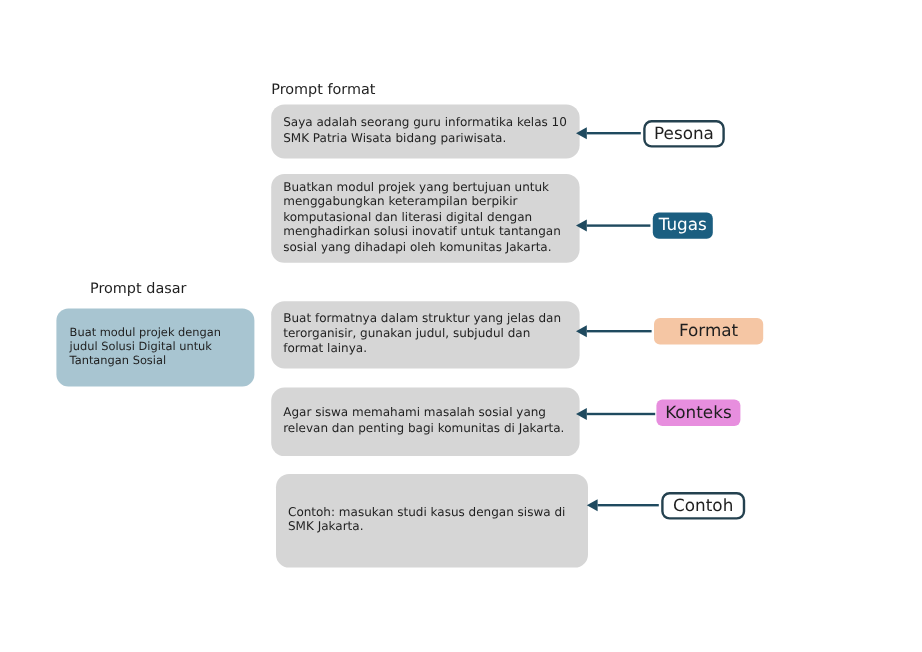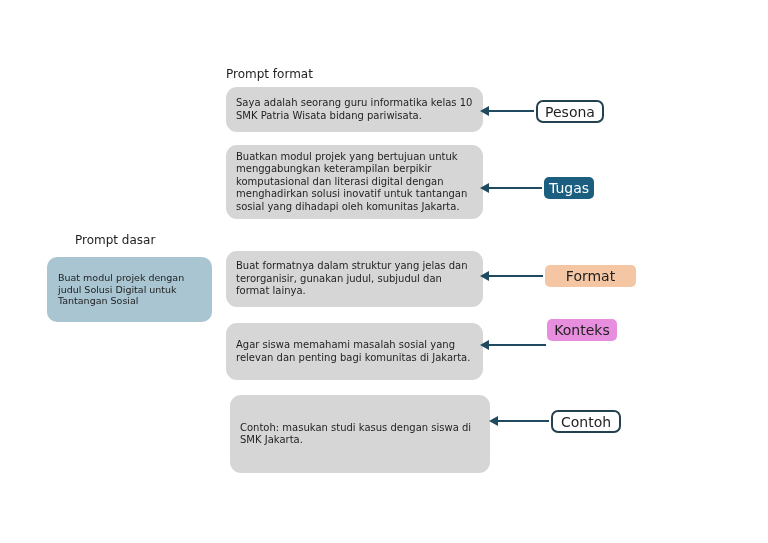--- a/index.html
+++ b/index.html
@@ -123,21 +123,21 @@
   </div>
   <div class="connector" style="left:489px;top:275px;width:54px;"></div>
   <div class="tag tag-peach" style="left:545px;top:265px;width:91px;height:22px;">
     <span>Format</span>
   </div>
 
   <div class="bubble" style="left:226px;top:323px;width:257px;height:57px;">
     <span>Agar siswa memahami masalah sosial yang relevan dan penting bagi komunitas di Jakarta.</span>
   </div>
   <div class="connector" style="left:489px;top:344px;width:57px;"></div>
-  <div class="tag tag-pink" style="left:547px;top:319px;width:70px;height:22px;">
+  <div class="tag tag-pink" style="left:547px;top:333px;width:70px;height:22px;">
     <span>Konteks</span>
   </div>
 
   <div class="bubble" style="left:230px;top:395px;width:260px;height:78px;">
     <span>Contoh: masukan studi kasus dengan siswa di SMK Jakarta.</span>
   </div>
   <div class="connector" style="left:498px;top:420px;width:51px;"></div>
   <div class="tag tag-outline" style="left:551px;top:410px;width:70px;height:23px;">
     <span>Contoh</span>
   </div>

